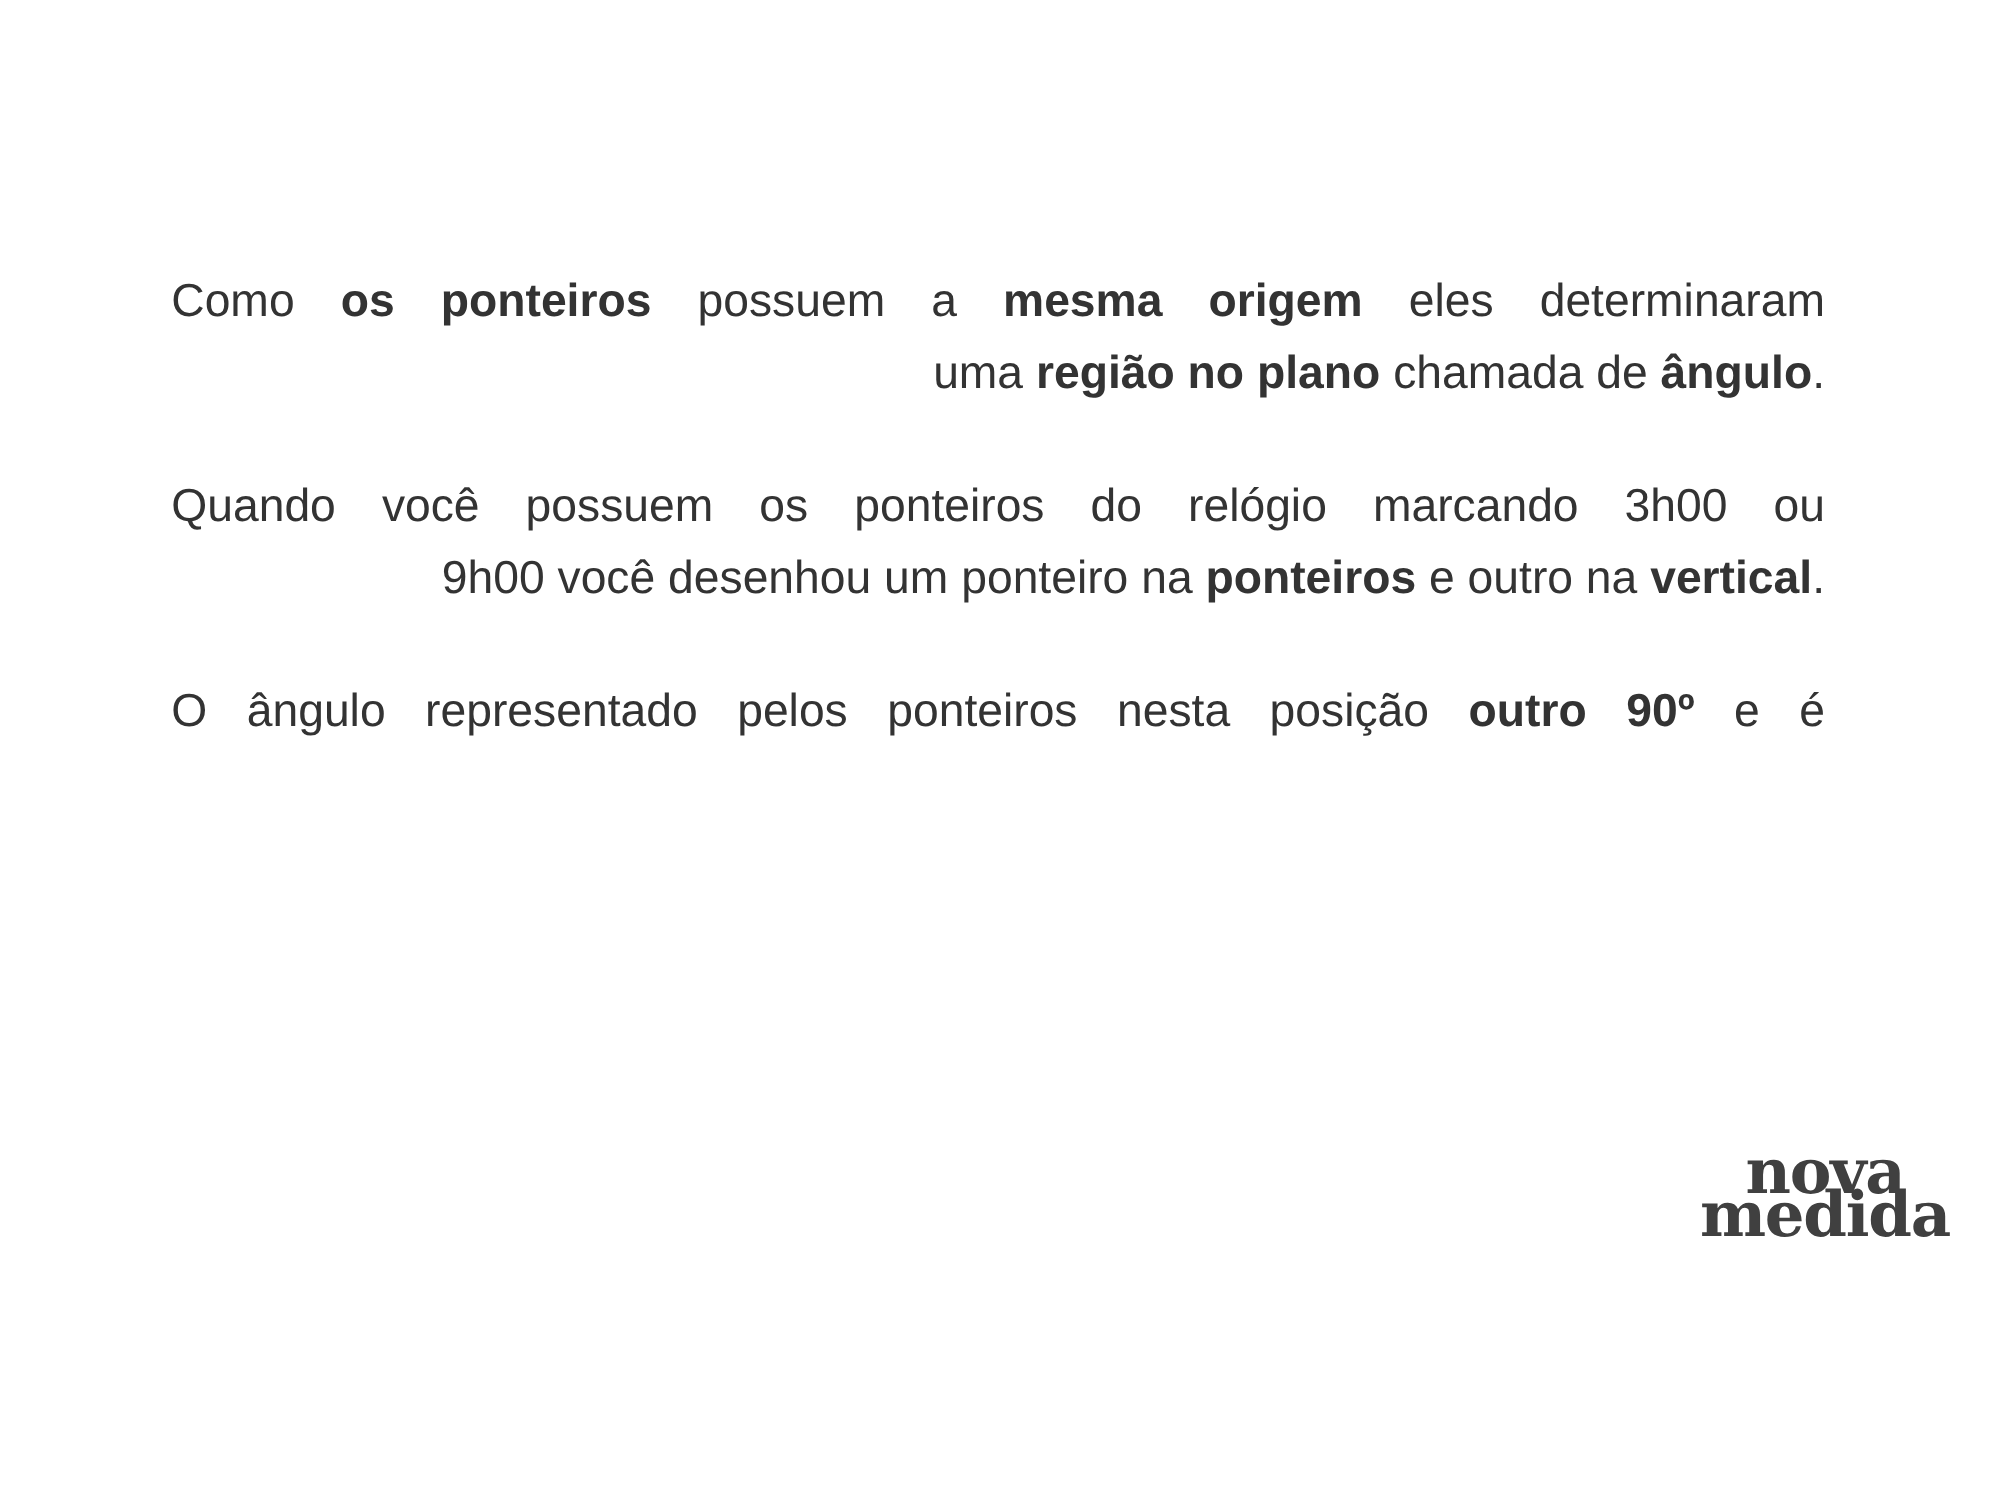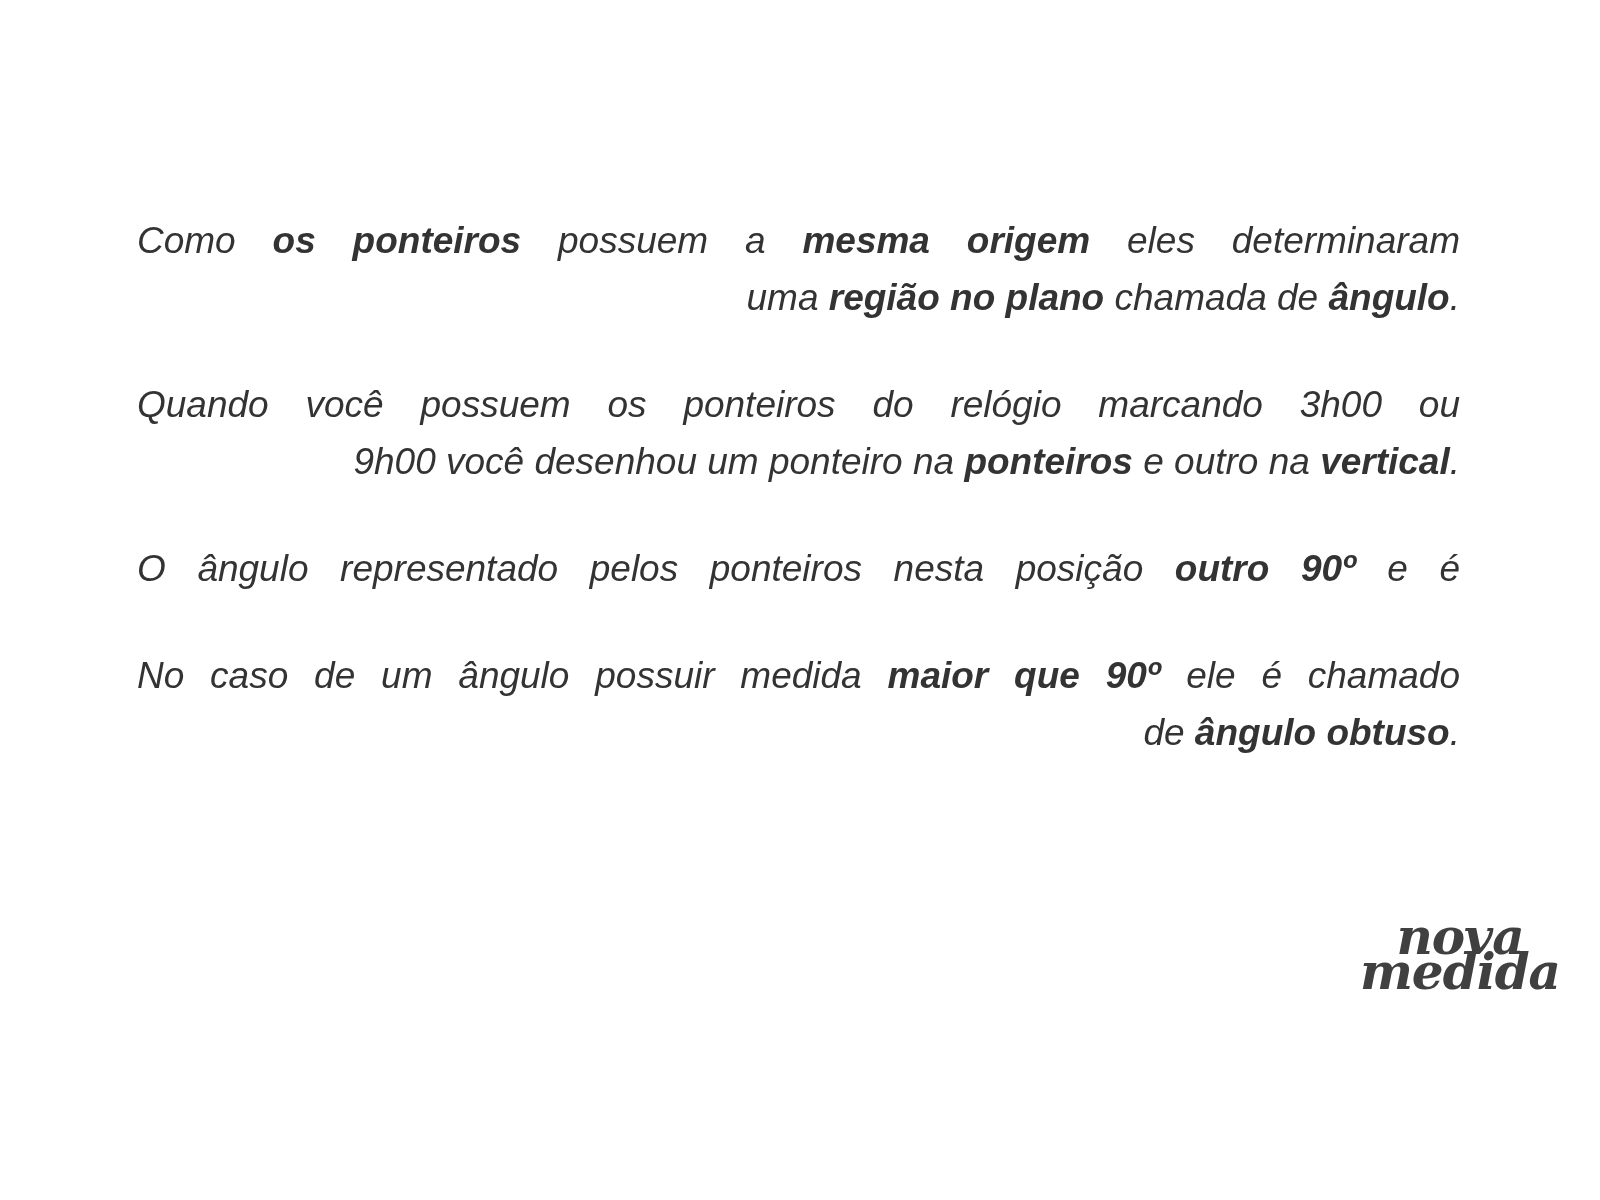--- a/index.html
+++ b/index.html
@@ -10,21 +10,20 @@
     height: 1200px;
     overflow: hidden;
   }
   .slide {
     position: relative;
     width: 1600px;
     height: 1052px;
     background: #ffffff;
     font-family: "Liberation Sans", "DejaVu Sans", sans-serif;
     color: #333333;
-    font-style: italic;
   }
   .text-block {
     position: absolute;
     top: 212px;
     left: 137px;
     width: 1323px;
   }
   .paragraph {
     margin: 0 0 50px 0;
   }
@@ -68,22 +67,18 @@
       </div>
       <div class="paragraph">
         <div class="line justified"><span class="seg">Quando você possuem os ponteiros do relógio marcando 3h00 ou</span></div>
         <div class="line"><span class="seg">9h00 você desenhou um ponteiro na </span><span class="seg bold">ponteiros</span><span class="seg"> e outro na </span><span class="seg bold">vertical</span><span class="seg">.</span></div>
       </div>
       <div class="paragraph">
         <div class="line justified"><span class="seg">O ângulo representado pelos ponteiros nesta posição </span><span class="seg bold">outro 90º</span><span class="seg"> e é</span></div>
       </div>
       <div class="paragraph">
       </div>
-      <div class="paragraph">
-        <div class="line justified"><span class="seg">No caso de um ângulo possuir medida </span><span class="seg bold">maior que 90º</span><span class="seg"> ele é chamado</span></div>
-        <div class="line"><span class="seg">de </span><span class="seg bold">ângulo obtuso</span><span class="seg">.</span></div>
-      </div>
     </div>
   <div class="logo">
     <span class="logo-line">nova</span>
     <span class="logo-line">medida</span>
   </div>
 </div>
 
 </body></html>

